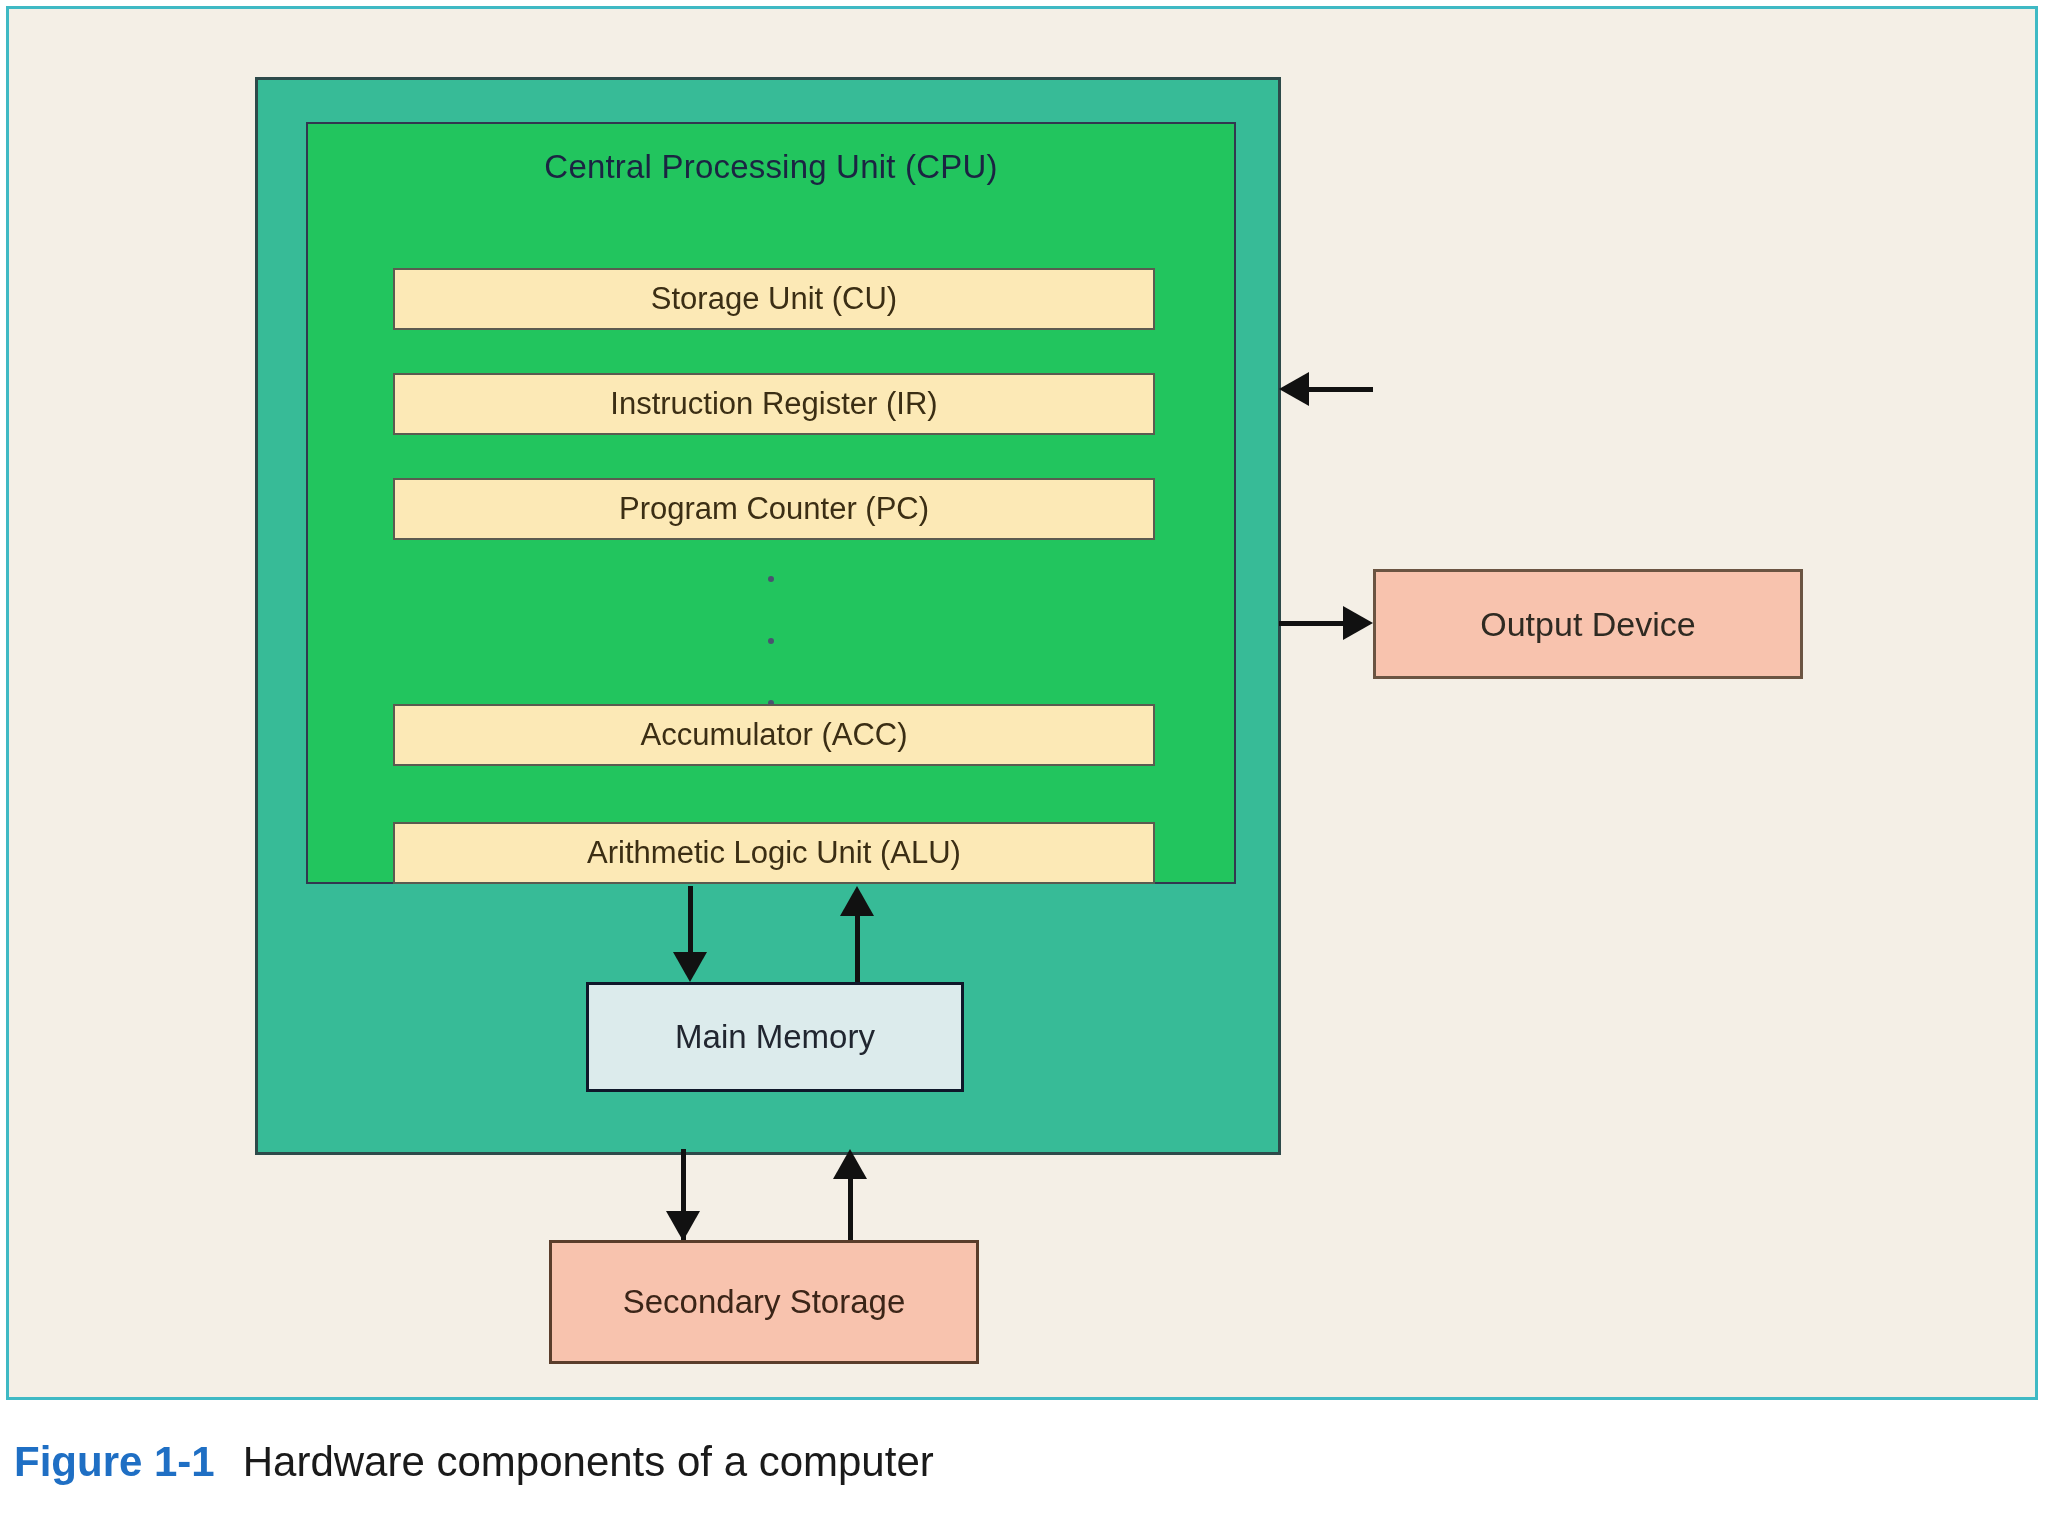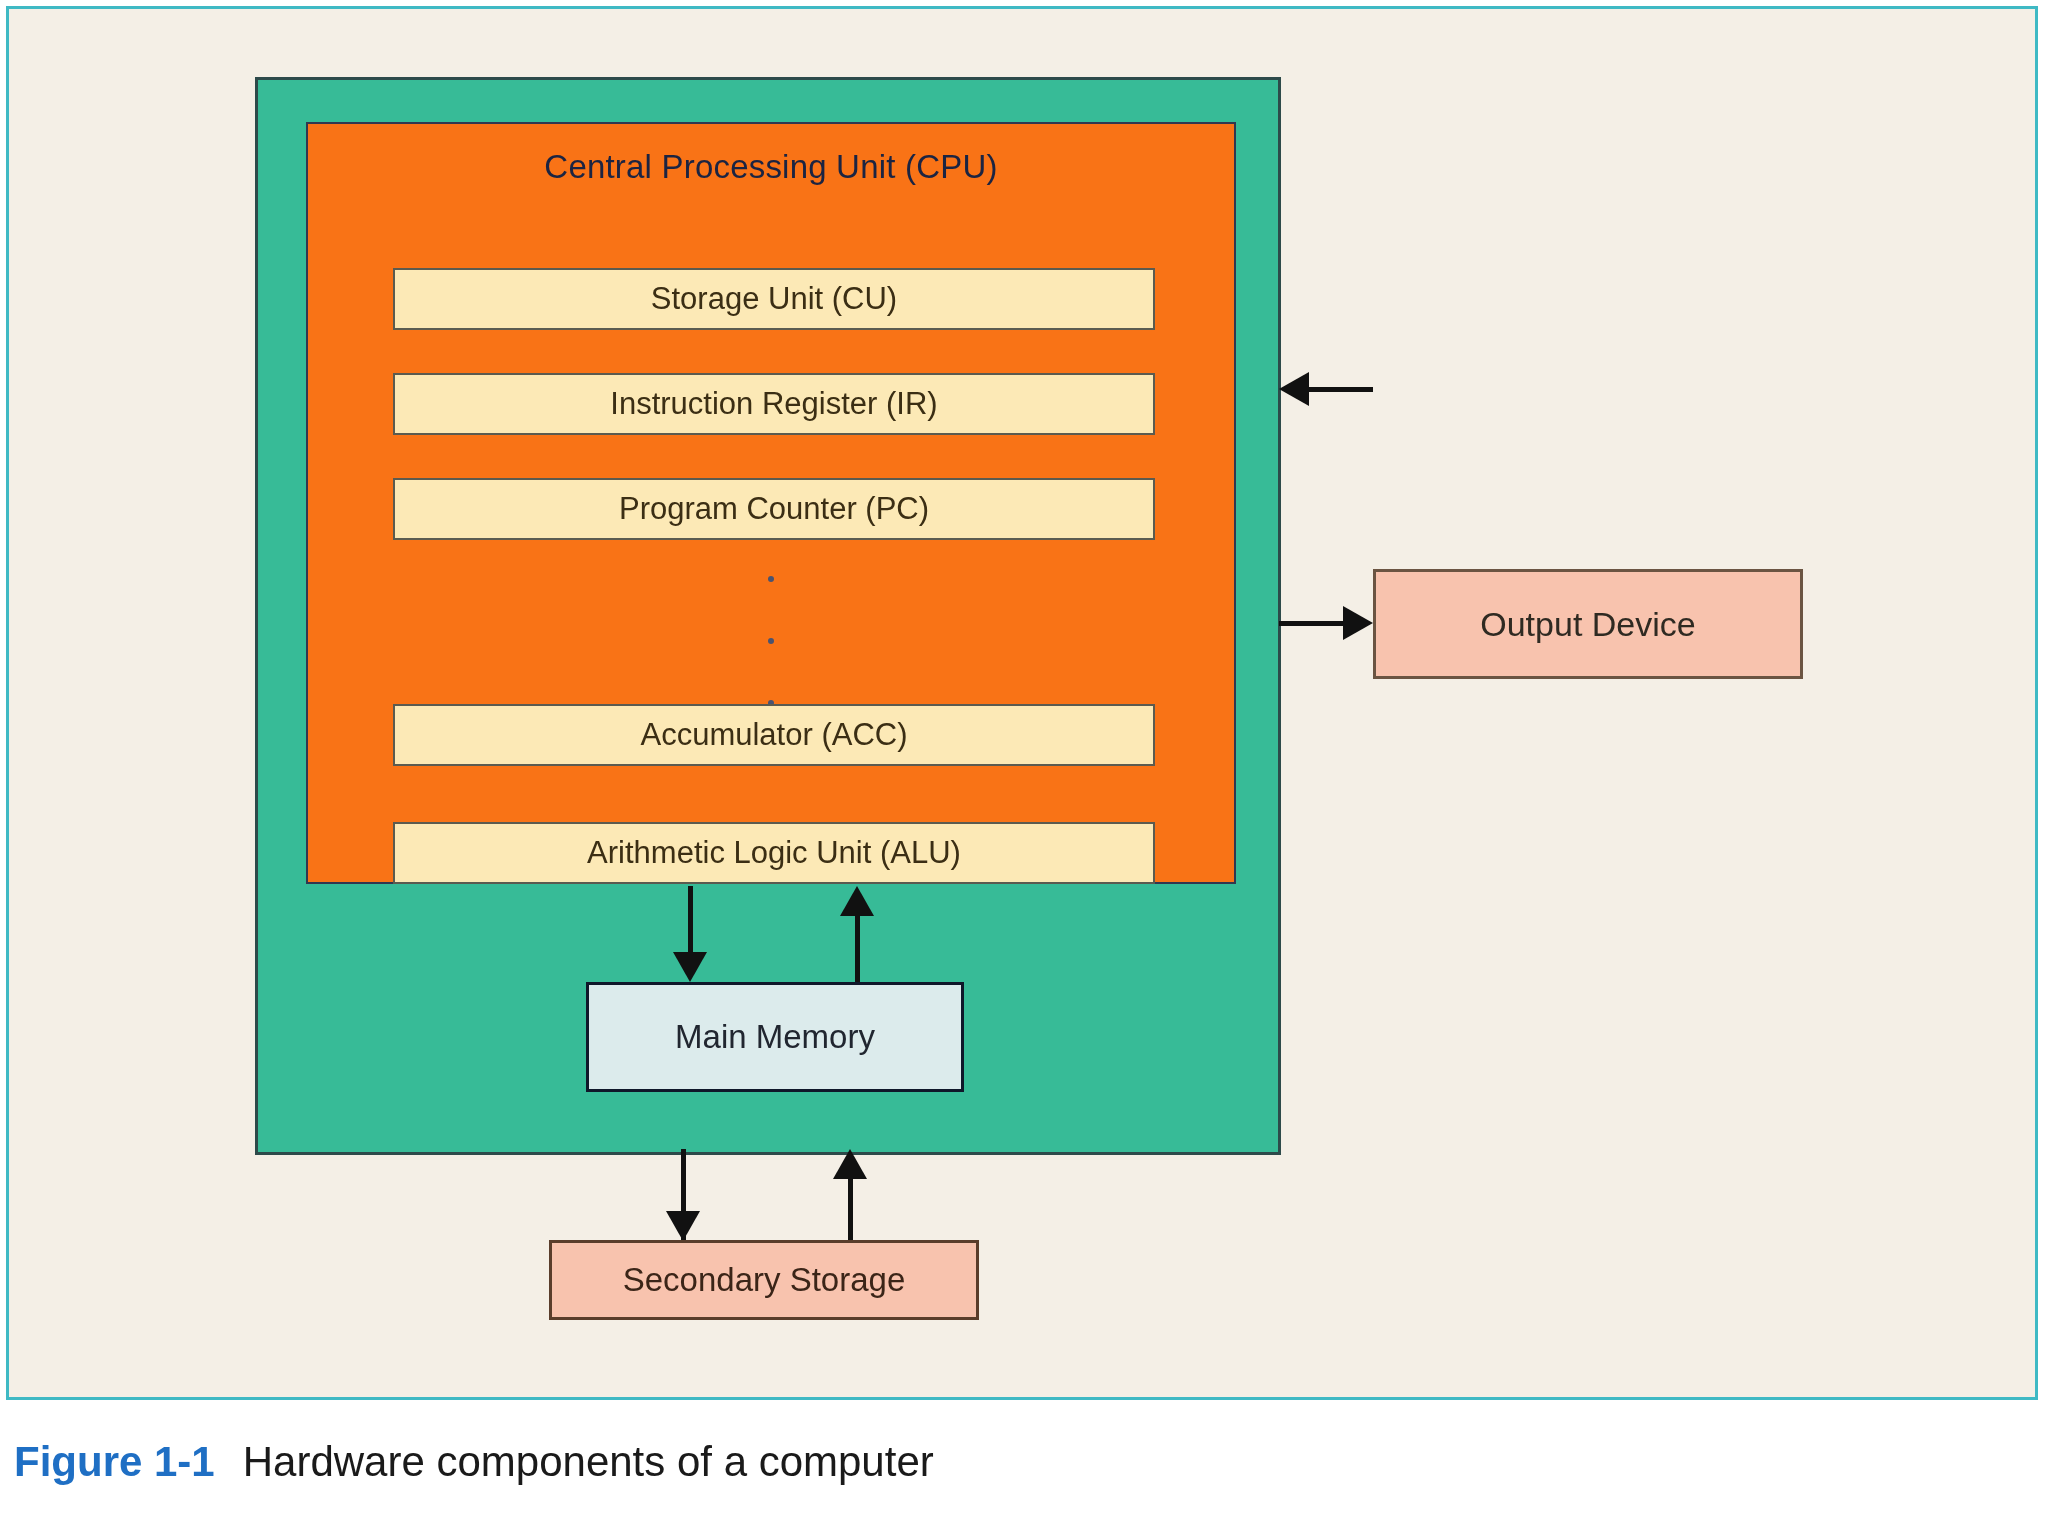--- a/index.html
+++ b/index.html
@@ -45,21 +45,21 @@
     box-sizing: border-box;
   }
 
   
   #cpu-box {
     position: absolute;
     left: 48px;
     top: 42px;
     width: 930px;
     height: 762px;
-    background: #f97316;
+    background: #22c55e;
     border: 2px solid #32374f;
     box-sizing: border-box;
   }
 
   #cpu-title {
     position: absolute;
     left: 0;
     right: 0;
     top: 24px;
     text-align: center;
@@ -108,21 +108,21 @@
     border-radius: 50%;
     background: #4a5370;
   }
 
   
   #secondary-storage {
     position: absolute;
     left: 546px;
     top: 1237px;
     width: 430px;
-    height: 80px;
+    height: 124px;
     background: #f8c3ae;
     border: 3px solid #5a3d2b;
     box-sizing: border-box;
     display: flex;
     align-items: center;
     justify-content: center;
     font-size: 33px;
     color: #3b2518;
   }
 

